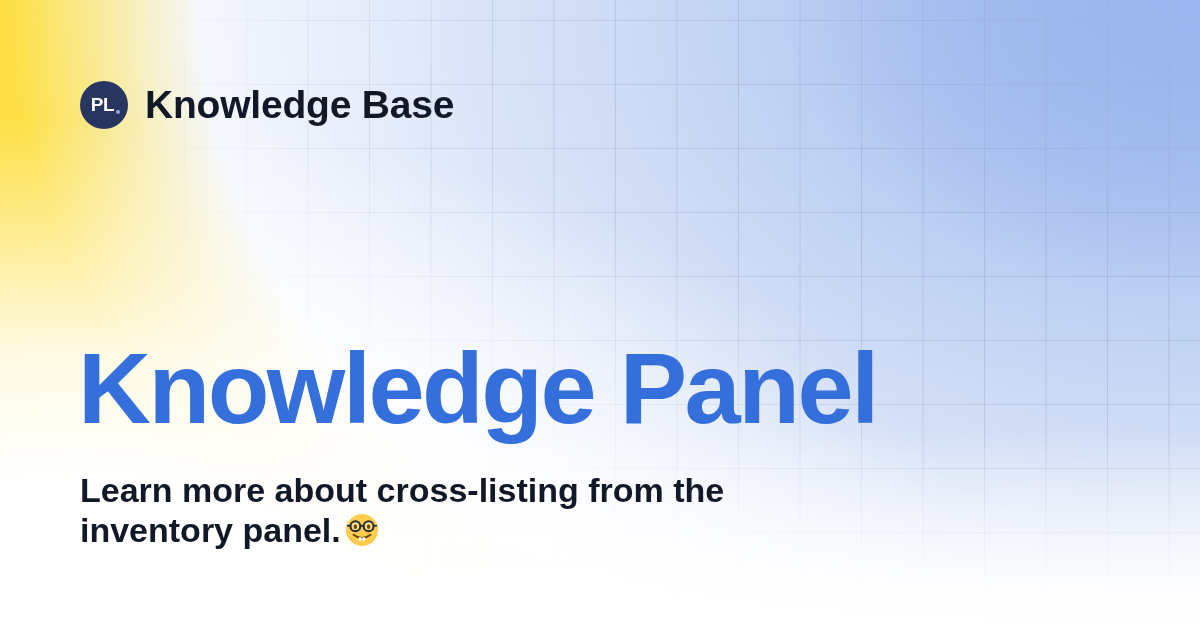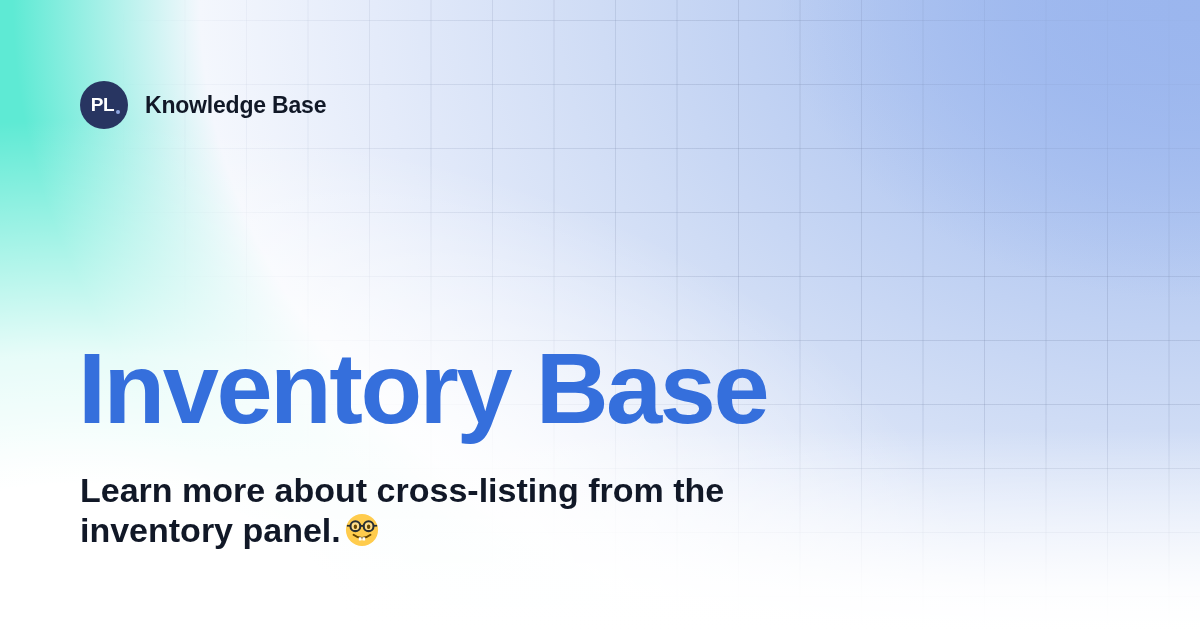--- a/index.html
+++ b/index.html
@@ -8,21 +8,21 @@
       width: 1200px;
       height: 630px;
       overflow: hidden;
       background: #ffffff;
     }
     .canvas {
       position: relative;
       width: 1200px;
       height: 630px;
       overflow: hidden;
-      background: #5eead4;
+      background: #fde047;
     }
     
     .bg-gradient {
       position: absolute;
       inset: 0;
       background:
         radial-gradient(ellipse 1250px 900px at 1200px 0px,
           #98B4EE 0%,
           #B3C8F1 25%,
           #CFDCF5 48%,
@@ -91,21 +91,21 @@
       width: 4px;
       height: 4px;
       border-radius: 50%;
       background: #8FA6E0;
       left: 36px;
       top: 29px;
     }
     .brand-name {
       font-family: "Liberation Sans", sans-serif;
       font-weight: 700;
-      font-size: 23px;
+      font-size: 39px;
       color: #111827;
       letter-spacing: -0.2px;
     }
 
     .title {
       position: absolute;
       left: 78px;
       top: 333px;
       margin: 0;
       font-family: "Liberation Sans", sans-serif;
@@ -147,21 +147,21 @@
   <div class="white-fade-2"></div>
 
   <div class="header">
     <div class="logo">
       <span class="logo-text">PL</span>
       <span class="logo-dot"></span>
     </div>
     <span class="brand-name">Knowledge Base</span>
   </div>
 
-  <h1 class="title">Inventory Base</h1>
+  <h1 class="title">Knowledge Panel</h1>
 
   <p class="subtitle"><span>Learn more about cross-listing from the inventory panel.</span><svg class="emoji" viewBox="0 0 36 36">
       <circle cx="18" cy="18" r="17" fill="#FFCC4D"></circle>
       <circle cx="11" cy="14" r="5.2" fill="#FFFFFF" fill-opacity="0.35" stroke="#292F33" stroke-width="2.2"></circle>
       <circle cx="25" cy="14" r="5.2" fill="#FFFFFF" fill-opacity="0.35" stroke="#292F33" stroke-width="2.2"></circle>
       <rect x="15.8" y="12.6" width="4.4" height="2" fill="#292F33"></rect>
       <rect x="2" y="12.6" width="4" height="1.8" fill="#292F33"></rect>
       <rect x="30" y="12.6" width="4" height="1.8" fill="#292F33"></rect>
       <ellipse cx="11" cy="14.5" rx="1.8" ry="2.4" fill="#664500"></ellipse>
       <ellipse cx="25" cy="14.5" rx="1.8" ry="2.4" fill="#664500"></ellipse>

